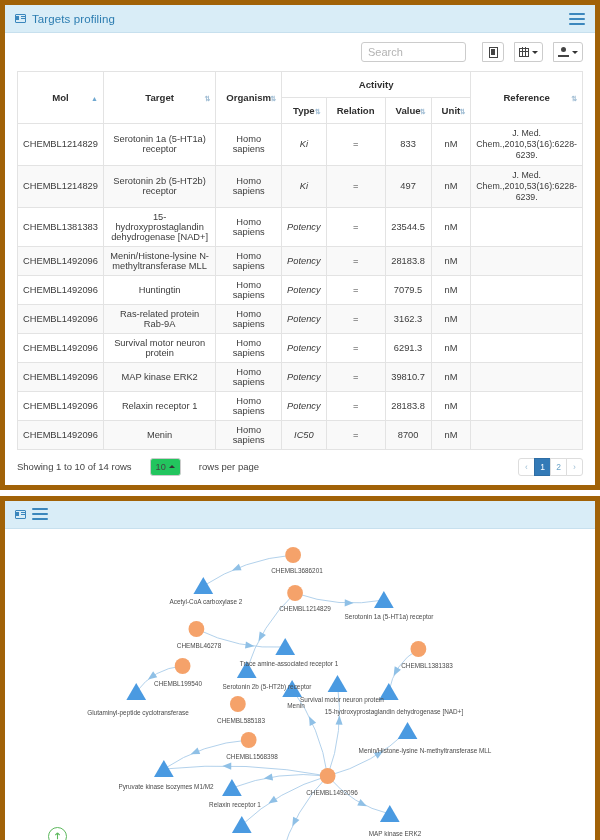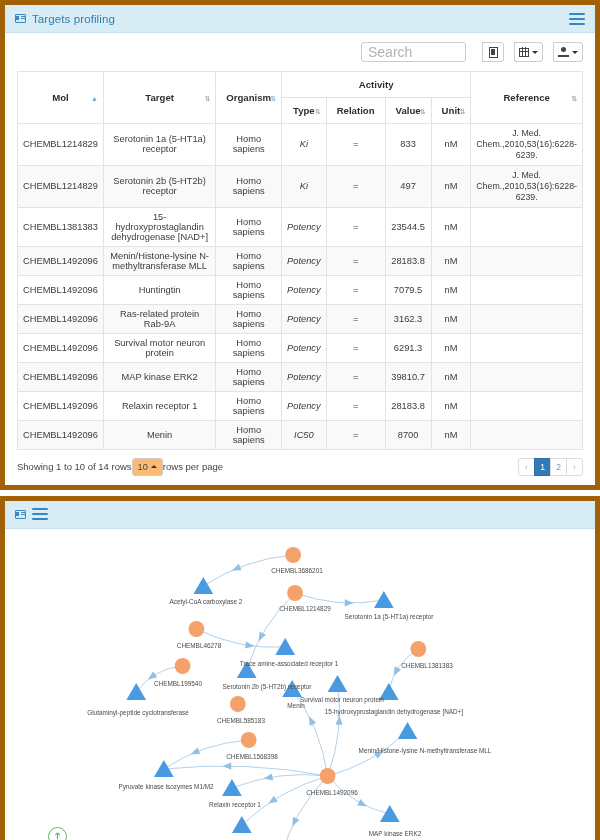--- a/index.html
+++ b/index.html
@@ -63,21 +63,21 @@
     display: flex;
     align-items: center;
     justify-content: flex-end;
     padding: 0 12px;
     gap: 0;
   }
   .search-box {
     width: 105px; height: 20px;
     border: 1px solid #cccccc;
     border-radius: 3px;
-    font-size: 14px;
+    font-size: 11px;
     padding: 0 6px;
     color: #555;
     outline: none;
     background:#fff;
     font-family:"Liberation Sans", sans-serif;
   }
   .search-box::placeholder{ color:#b3b3b3; }
   .btn-group { display:flex; margin-left: 10px; }
   .tb-btn {
     height: 20px;
@@ -160,23 +160,23 @@
   td.c-unit { width: 30px; }
   td.c-ref { width: 100px; font-size:8.8px; line-height:1.25;}
   th.th-activity { border-bottom:1px solid #e3e3e3; }
 
   
   .table-footer {
     display:flex; align-items:center; justify-content:space-between;
     padding: 8px 12px 9px 12px;
     font-size: 9.5px; color:#444;
   }
-  .footer-left { display:flex; align-items:center; gap:0; }
+  .footer-left { display:flex; align-items:center; gap:18px; }
   .pagesize {
-    border:1px solid #cccccc; border-radius:3px; background:#fdba74;
+    border:1px solid #cccccc; border-radius:3px; background:#22c55e;
     height:18px; padding: 0 5px; display:flex; align-items:center; gap:3px;
     font-size:9.2px; cursor:pointer; color:#444;
   }
   .pagesize .up-caret{
     width:0;height:0;border-left:3px solid transparent;border-right:3px solid transparent;
     border-bottom:3.5px solid #333;
   }
   .pagination { display:flex; }
   .pg {
     min-width:17px; height:18px; border:1px solid #dddddd; background:#fff;

